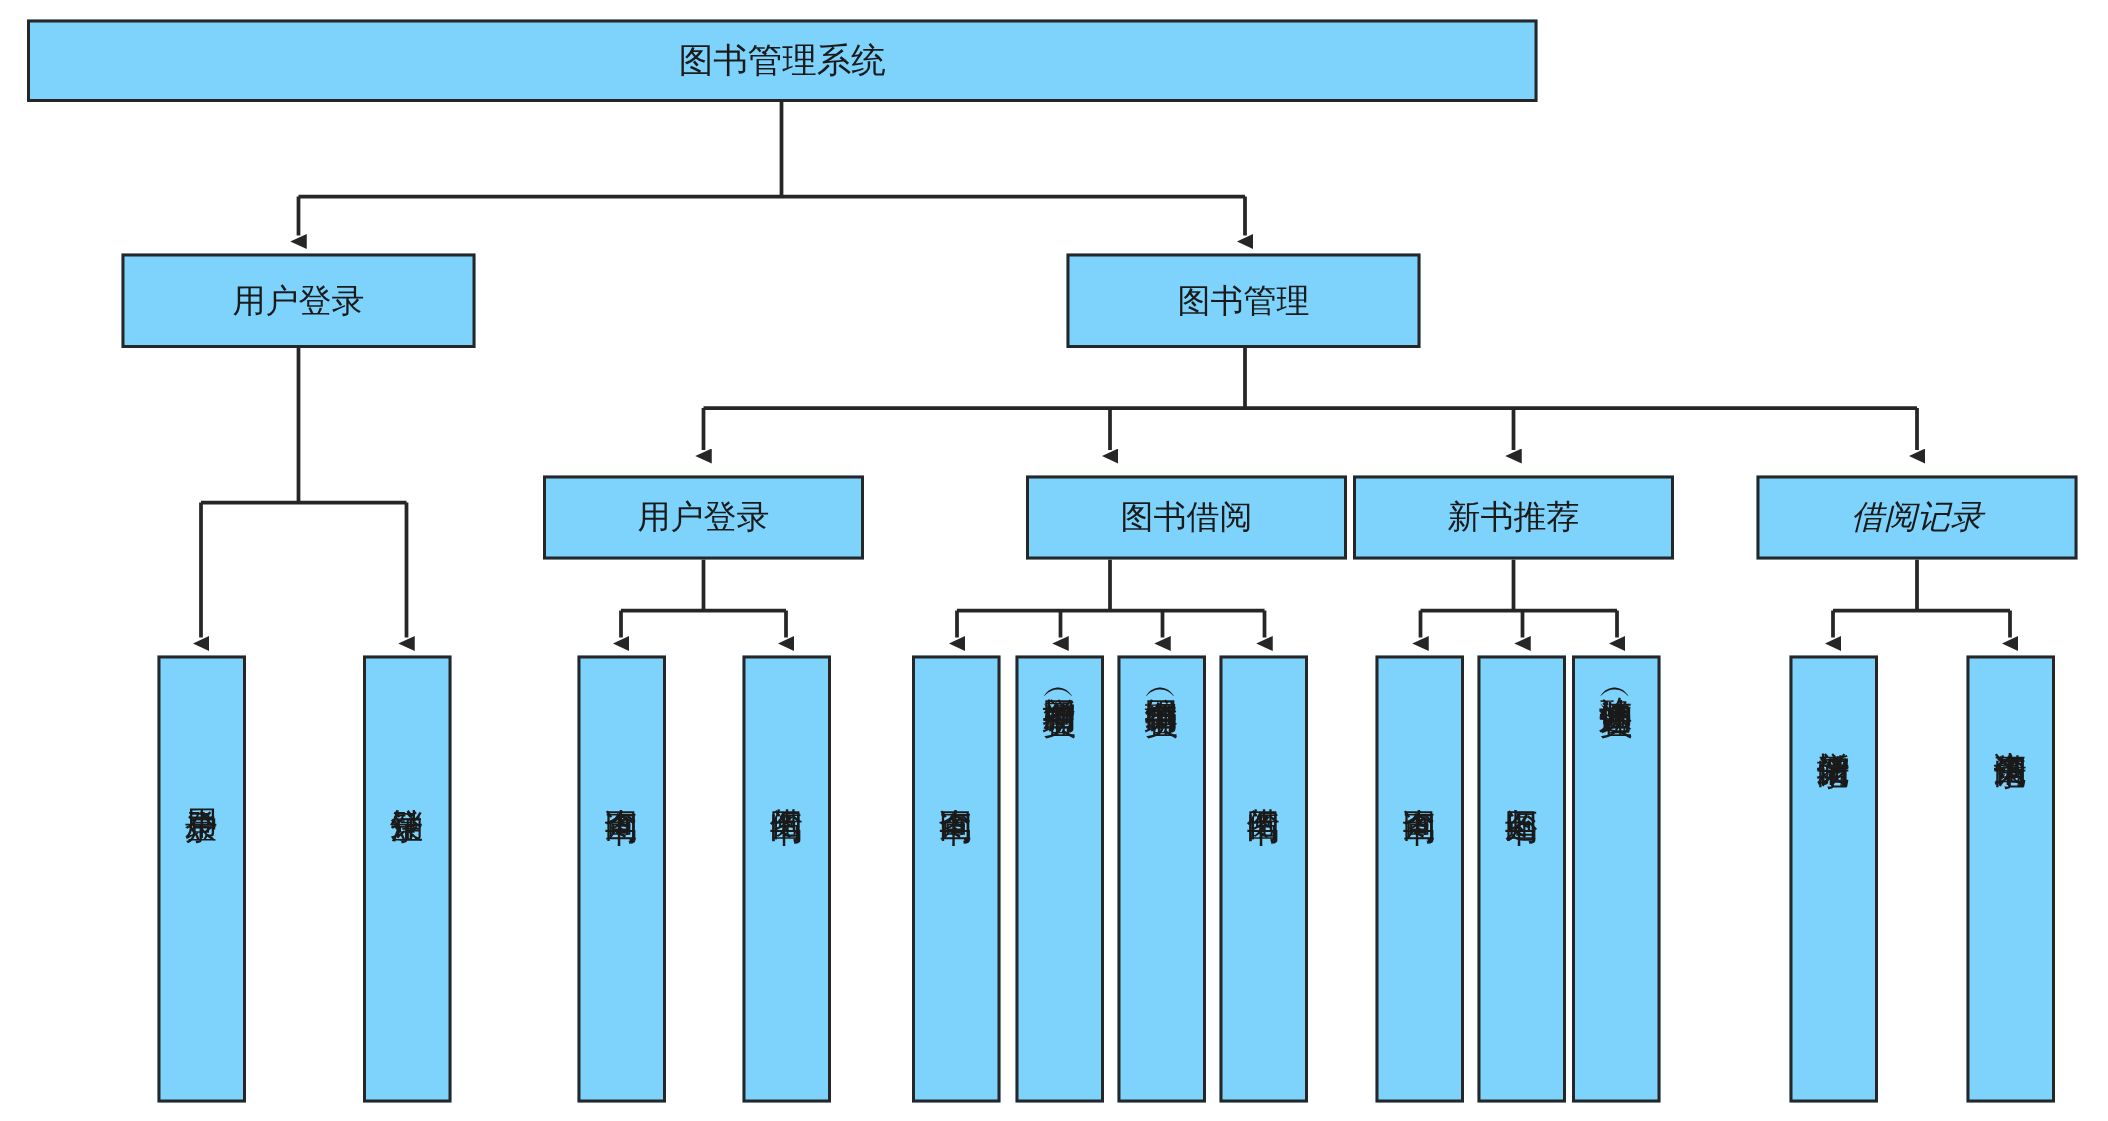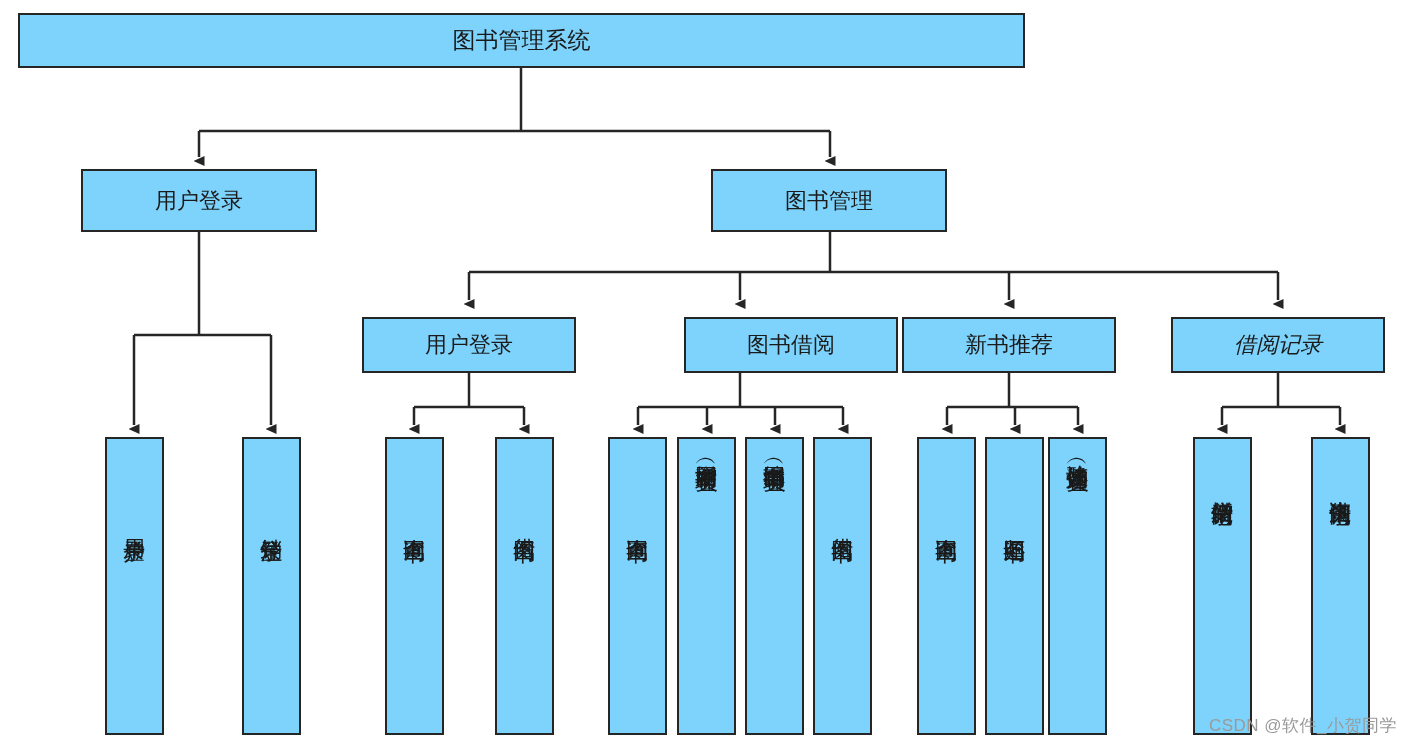--- a/index.html
+++ b/index.html
@@ -190,15 +190,14 @@
     <span class="leaf-text">确认归还（管理员）</span>
   </div>
 
   <div class="node leaf medium" style="left:1193px; top:437px; width:59px; height:298px;">
     <span class="leaf-text">新增借阅记录</span>
   </div>
   <div class="node leaf medium" style="left:1311px; top:437px; width:59px; height:298px;">
     <span class="leaf-text">查询借阅记录</span>
   </div>
 
-  <div id="watermark">CSDN @软件_小贺同学</div>
 
 </div>
 
 </body></html>

